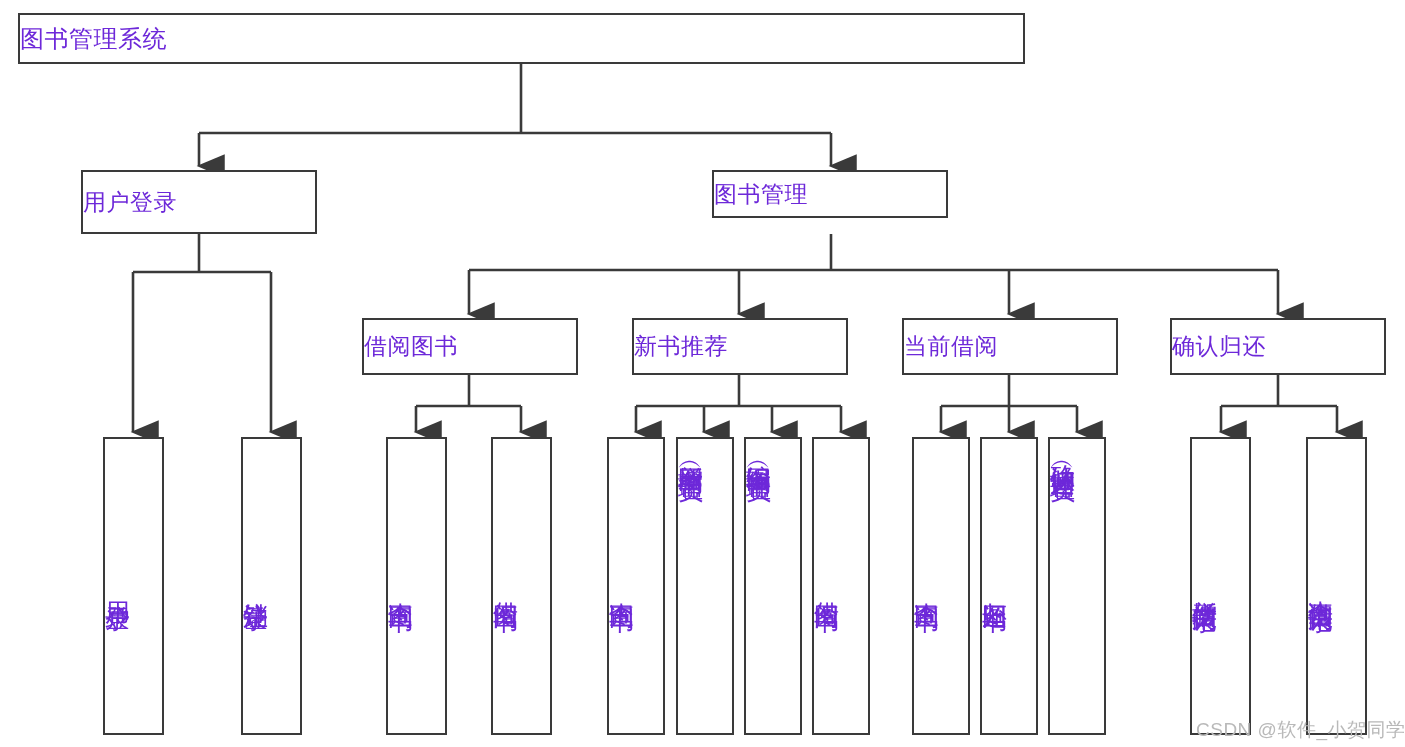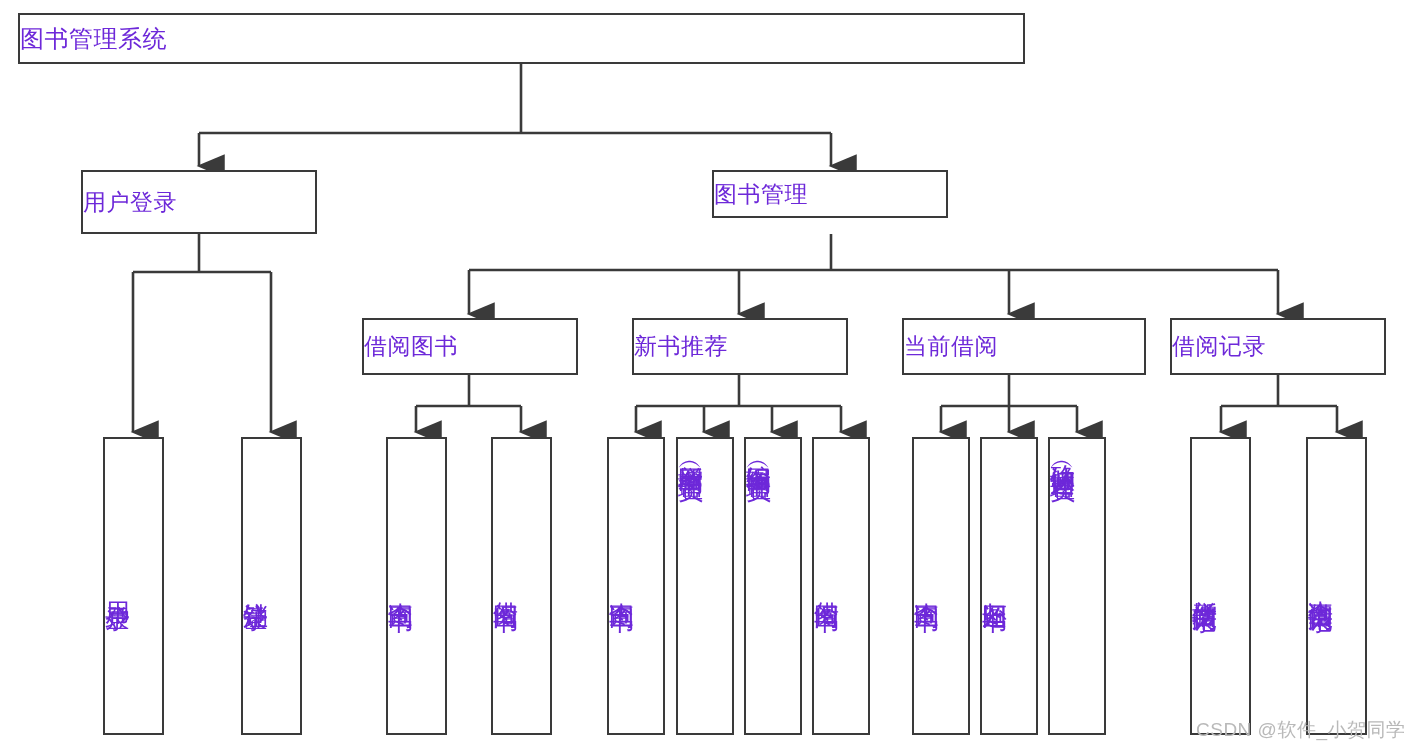--- a/index.html
+++ b/index.html
@@ -144,25 +144,25 @@
   <div class="node horiz" style="left:712px; top:170px; width:236px; height:48px;">
     <span class="label">图书管理</span>
   </div>
 
   <div class="node horiz" style="left:362px; top:318px; width:216px; height:57px;">
     <span class="label">借阅图书</span>
   </div>
   <div class="node horiz" style="left:632px; top:318px; width:216px; height:57px;">
     <span class="label">新书推荐</span>
   </div>
-  <div class="node horiz" style="left:902px; top:318px; width:244px; height:57px;">
+  <div class="node horiz" style="left:902px; top:318px; width:216px; height:57px;">
     <span class="label">当前借阅</span>
   </div>
   <div class="node horiz" style="left:1170px; top:318px; width:216px; height:57px;">
-    <span class="label">借阅记录</span>
+    <span class="label">确认归还</span>
   </div>
 
   <div class="node vert mid" style="left:103px; top:437px; width:61px; height:298px;">
     <span class="label">用户登录</span>
   </div>
   <div class="node vert mid" style="left:241px; top:437px; width:61px; height:298px;">
     <span class="label">注销登录</span>
   </div>
 
   <div class="node vert mid" style="left:386px; top:437px; width:61px; height:298px;">

